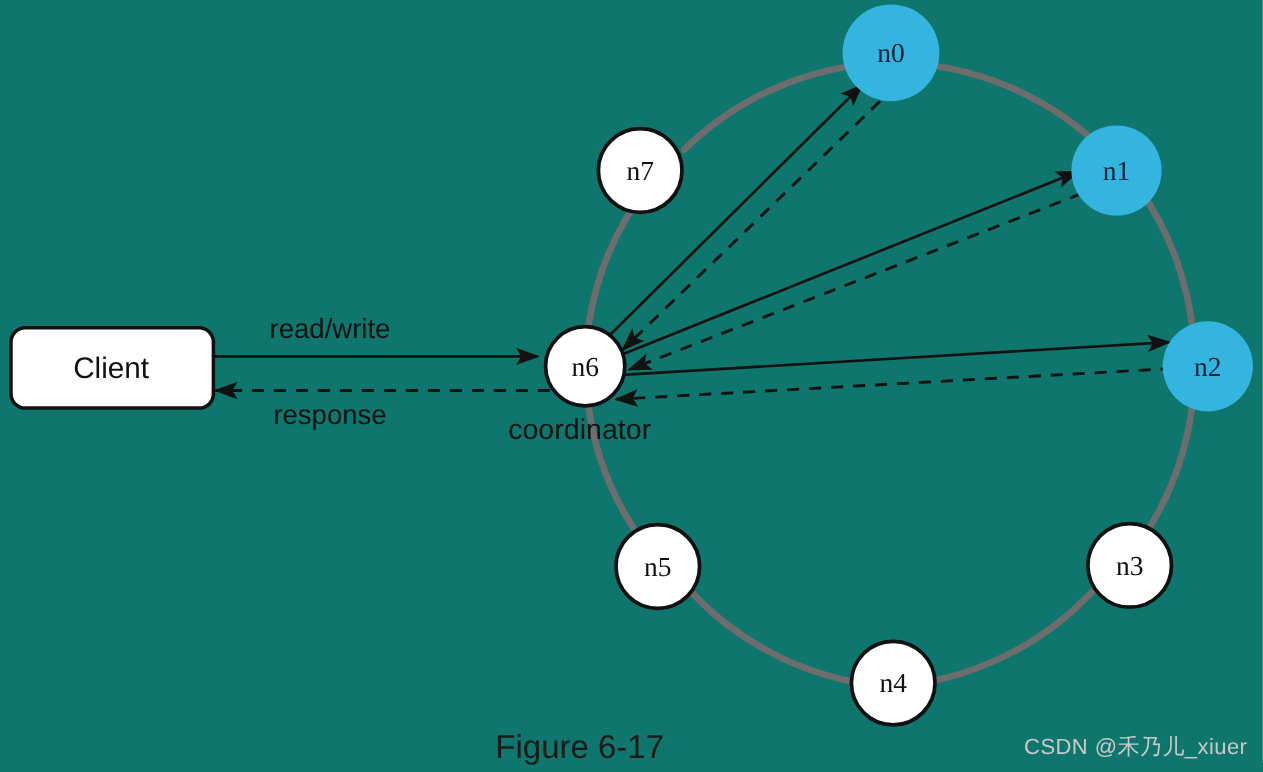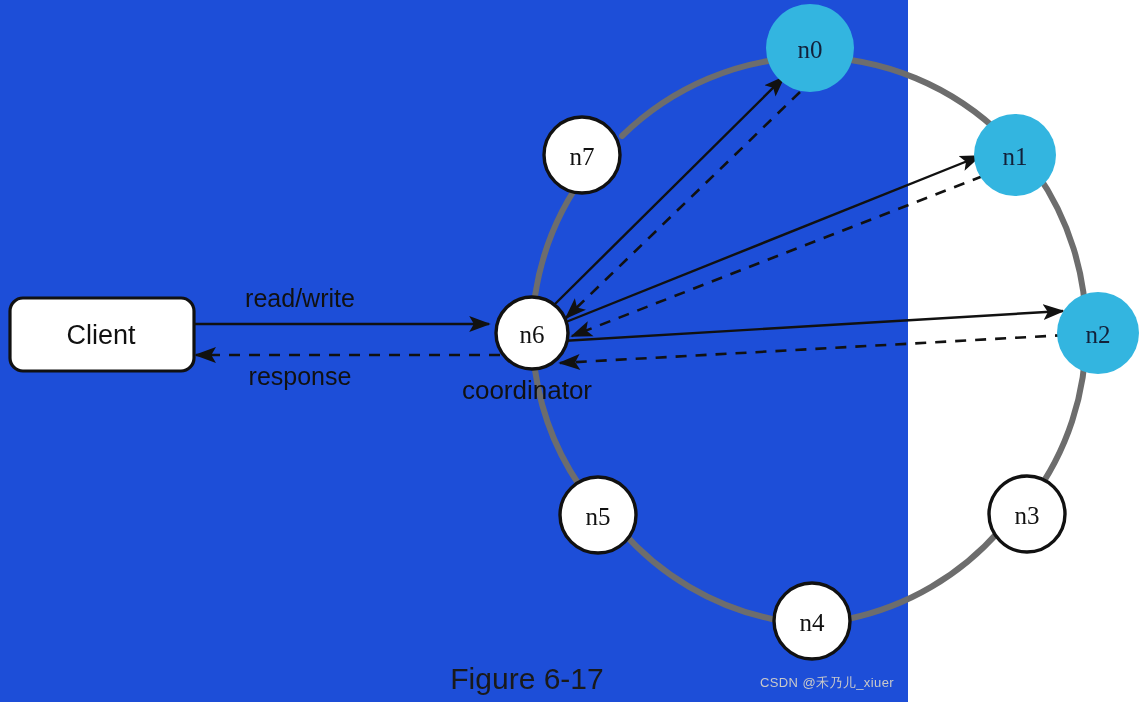--- a/index.html
+++ b/index.html
@@ -8,23 +8,23 @@
     background: #ffffff;
   }
   body {
     width: 1148px;
     height: 702px;
     overflow: hidden;
     font-family: "Liberation Sans", sans-serif;
   }
   #figure-root {
     position: relative;
-    width: 908px;
+    width: 1148px;
     height: 702px;
-    background: #1d4ed8;
+    background: #0f766e;
   }
   svg#diagram {
     position: absolute;
     top: 0;
     left: 0;
     width: 1148px;
     height: 702px;
     display: block;
   }
   .ring-arc {
@@ -91,21 +91,21 @@
     font-family: "Liberation Sans", sans-serif;
     font-size: 30px;
     fill: #1a1a1a;
     text-anchor: middle;
   }
   .watermark {
     position: absolute;
     right: 14px;
     bottom: 10px;
     font-family: "Liberation Sans", sans-serif;
-    font-size: 13px;
+    font-size: 20px;
     color: #c9c9c9;
     letter-spacing: 0.4px;
     white-space: nowrap;
   }
 </style>
 </head>
 <body>
 
 <div id="figure-root">
 

